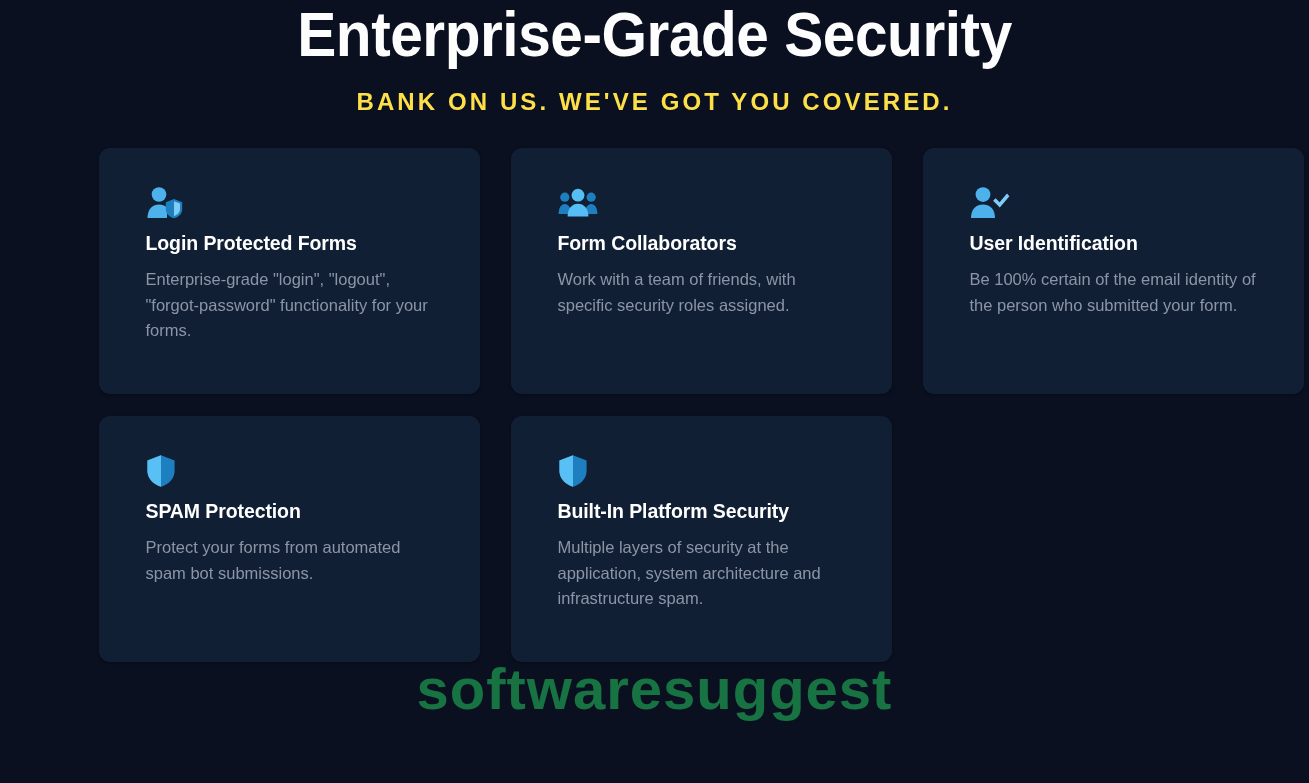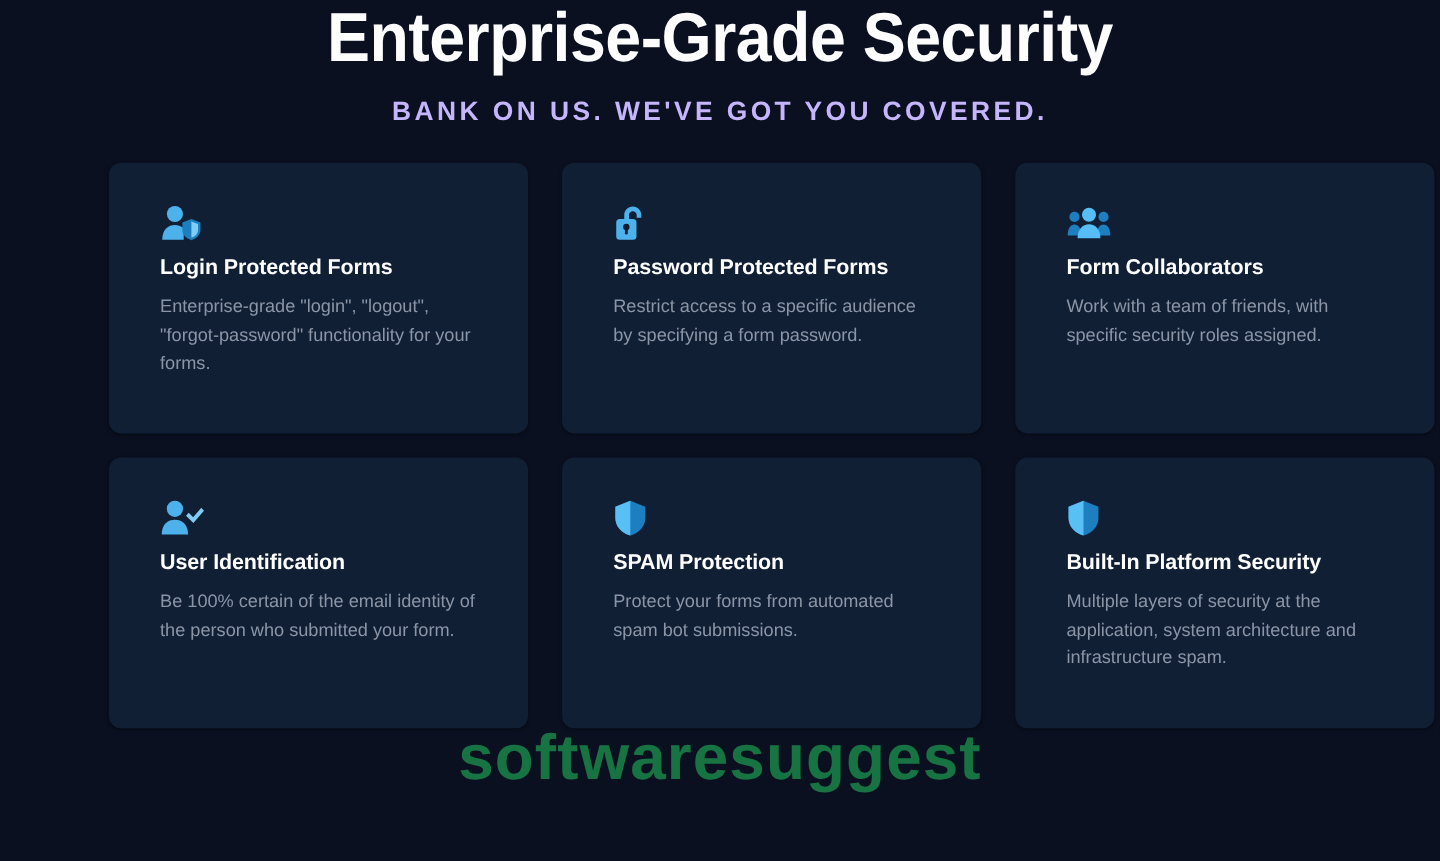--- a/index.html
+++ b/index.html
@@ -47,21 +47,21 @@
     font-weight: 700;
     color: #fdfdfe;
     letter-spacing: -0.5px;
     transform: scaleX(0.93);
   }
   #page-subtitle {
     margin: 20px 0 0 0;
     font-family: "Liberation Sans Narrow", "Liberation Sans", sans-serif;
     font-size: 24px;
     font-weight: 700;
-    color: #c4b5fd;
+    color: #fde047;
     letter-spacing: 3.1px;
     text-transform: uppercase;
   }
 
   
   #feature-grid {
     position: relative;
     z-index: 1;
     margin: 0 auto;
     padding-top: 32px;
@@ -123,32 +123,20 @@
         <circle cx="13" cy="8.5" r="7.3" fill="#4db2ec"></circle>
         <path d="M1.5 32 C1.5 22.5 7 18.5 13 18.5 C16.2 18.5 19 19.6 21 21.6 L21 32 Z" fill="#4db2ec"></path>
         <path d="M28 13 L36.2 16.2 L36.2 23.2 C36.2 27.6 32.8 30.8 28 32.3 C23.2 30.8 19.8 27.6 19.8 23.2 L19.8 16.2 Z" fill="#1e7fc0"></path>
         <path d="M28 15.3 L34 17.6 L34 23 C34 26.3 31.6 28.8 28 30 Z" fill="#7fcdf5"></path>
       </svg>
     </span>
     <div class="card-title">Login Protected Forms</div>
     <p class="card-desc">Enterprise-grade "login", "logout", "forgot-password" functionality for your forms.</p>
   </div>
 
-  <div class="feature-card">
-    <span class="card-icon">
-      <svg width="32" height="34" viewBox="0 0 32 34">
-        <path d="M9.5 14 L9.5 9.5 C9.5 5.2 13 1.8 17.3 1.8 C21.6 1.8 25 5.2 25 9.5 L25 12 L20.8 12 L20.8 9.5 C20.8 7.6 19.3 6 17.3 6 C15.3 6 13.8 7.6 13.8 9.5 L13.8 14 Z" fill="#4db2ec"></path>
-        <rect x="2.2" y="13.2" width="18.4" height="18.8" rx="3.2" fill="#4db2ec"></rect>
-        <circle cx="11.4" cy="20.4" r="2.9" fill="#0e1c30"></circle>
-        <rect x="10.1" y="21.2" width="2.6" height="6" rx="1.2" fill="#0e1c30"></rect>
-      </svg>
-    </span>
-    <div class="card-title">Password Protected Forms</div>
-    <p class="card-desc">Restrict access to a specific audience by specifying a form password.</p>
-  </div>
 
   <div class="feature-card">
     <span class="card-icon">
       <svg width="40" height="34" viewBox="0 0 40 34">
         <circle cx="6.8" cy="11.2" r="4.6" fill="#1e7fc0"></circle>
         <path d="M0.6 28 C0.6 21.4 3.4 18 6.8 18 C10.2 18 13 21.4 13 28 Z" fill="#1e7fc0"></path>
         <circle cx="33.2" cy="11.2" r="4.6" fill="#1e7fc0"></circle>
         <path d="M27 28 C27 21.4 29.8 18 33.2 18 C36.6 18 39.4 21.4 39.4 28 Z" fill="#1e7fc0"></path>
         <circle cx="20" cy="9.2" r="6.4" fill="#56bdf5"></circle>
         <path d="M9.6 30.5 C9.6 22.4 14.2 17.8 20 17.8 C25.8 17.8 30.4 22.4 30.4 30.5 Z" fill="#56bdf5"></path>

